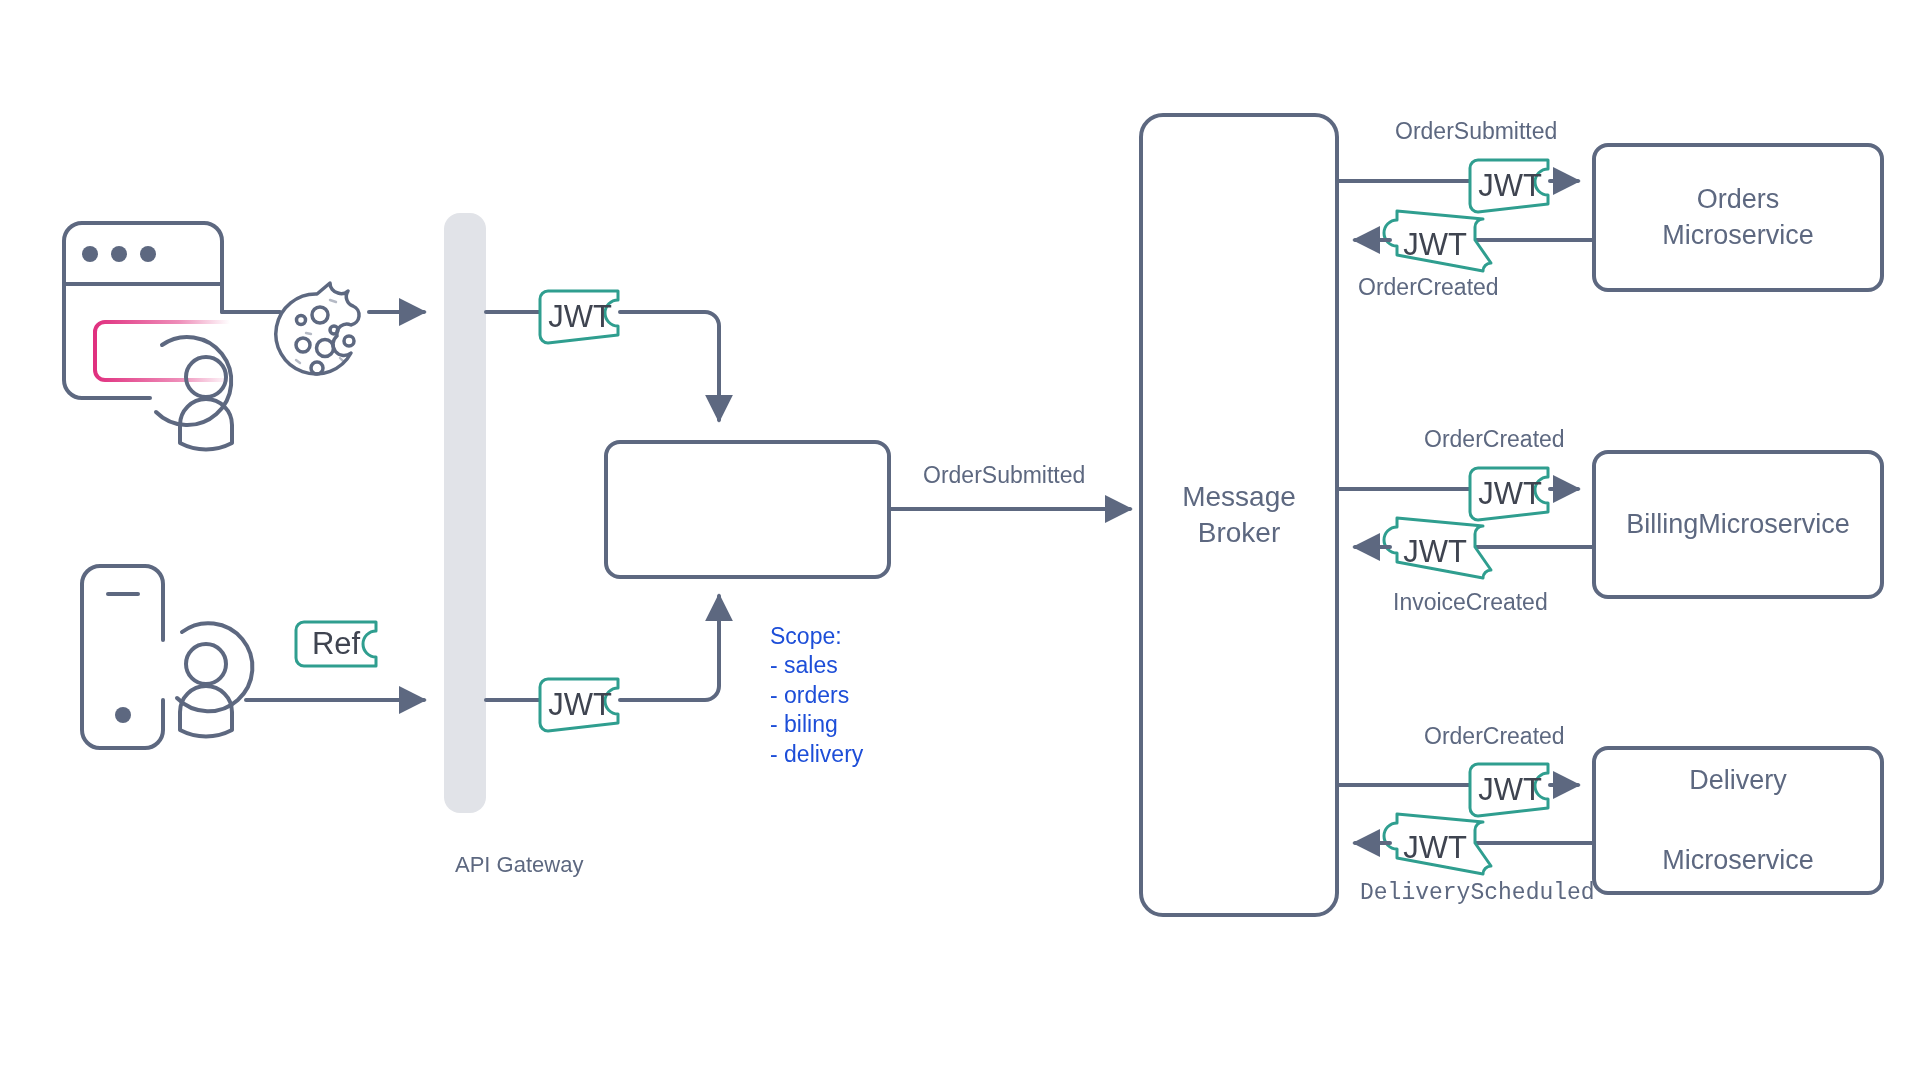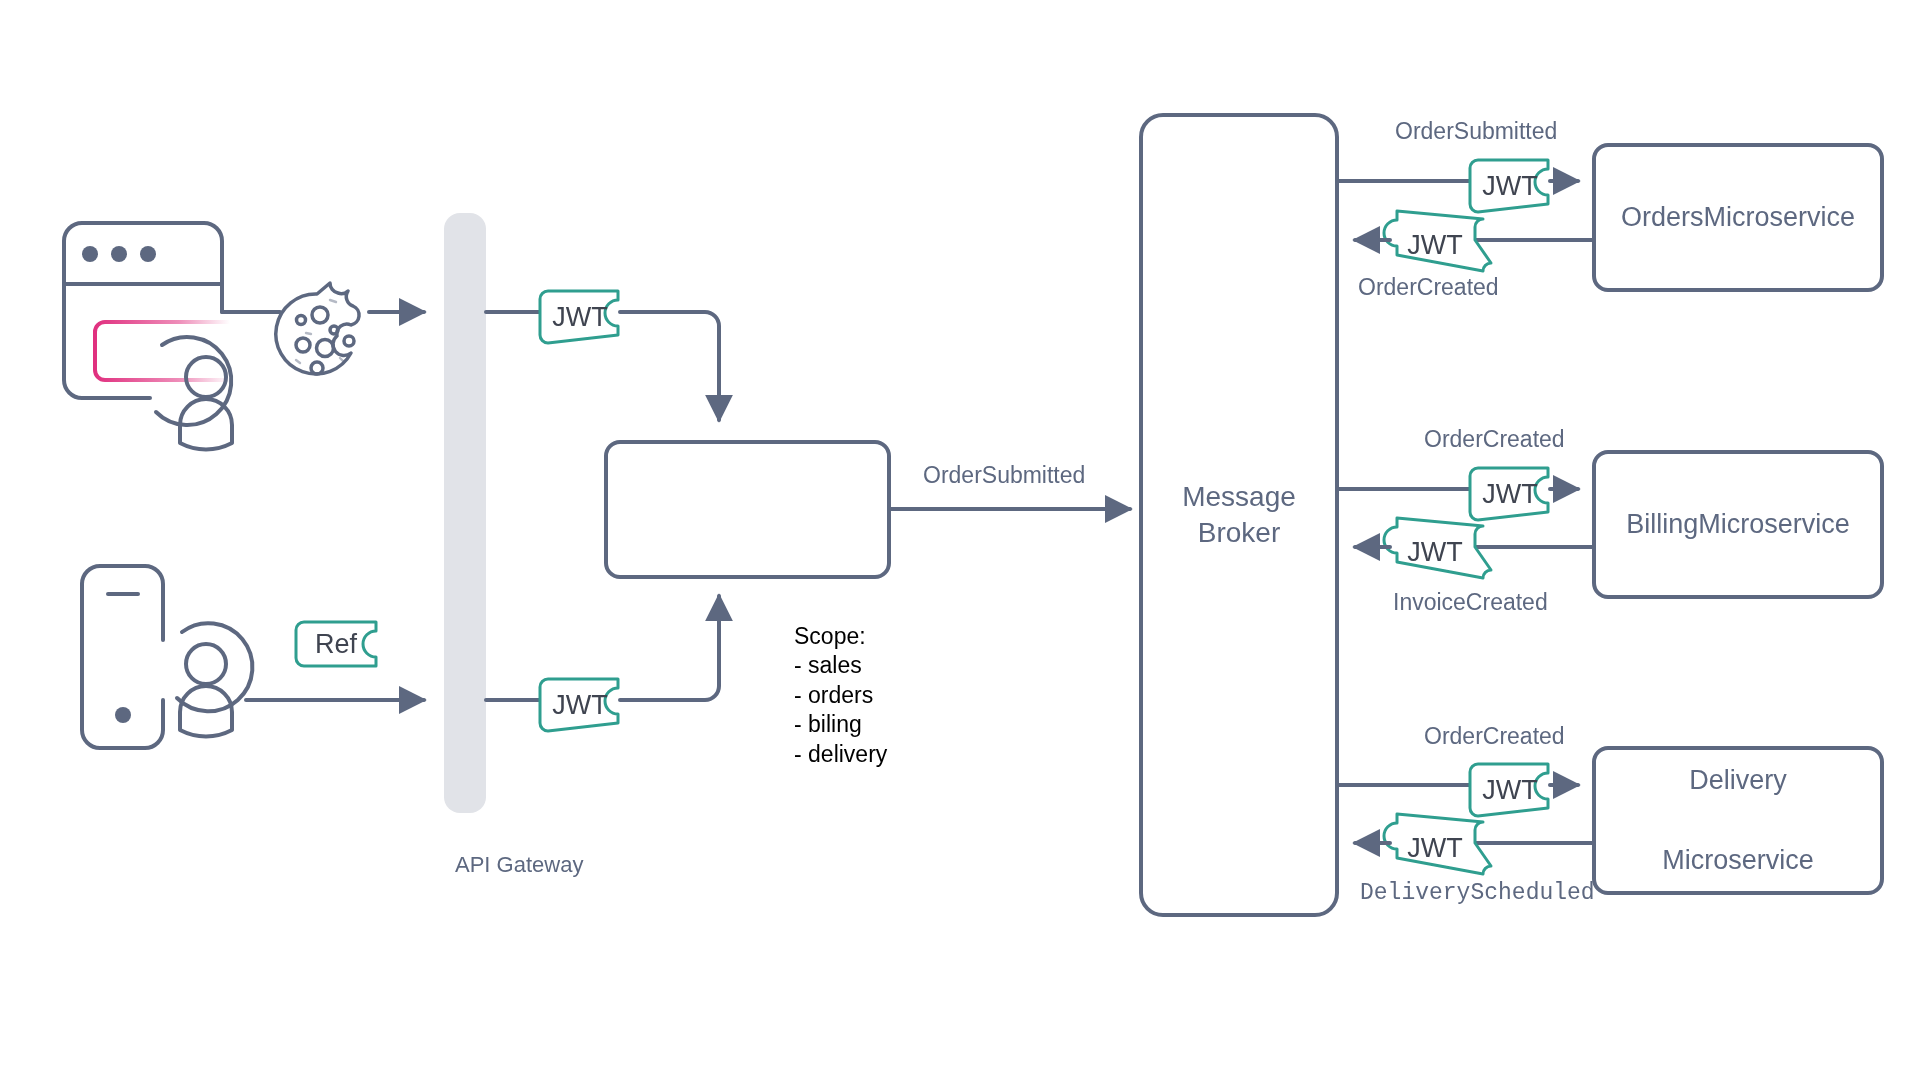--- a/index.html
+++ b/index.html
@@ -10,25 +10,25 @@
   }
   #stage{position:relative;width:1920px;height:1080px;}
   #stage svg{position:absolute;left:0;top:0;}
   .lbl{position:absolute;color:#5d6880;white-space:pre;}
   .node-label{
     position:absolute;color:#5d6880;text-align:center;
     display:flex;align-items:center;justify-content:center;
     line-height:1.30;
   }
   .jwt-text{
-    position:absolute;color:#3f4450;font-size:27px;
+    position:absolute;color:#3f4450;font-size:31px;
     display:flex;align-items:center;justify-content:center;
   }
   .evt{font-size:23px;color:#5d6880;}
-  .scope{font-size:23px;color:#000000;line-height:1.28;margin-left:24px;}
+  .scope{font-size:23px;color:#1d4ed8;line-height:1.28;}
 </style>
 </head>
 <body>
 
 <div id="stage">
 
   <svg width="1920" height="1080" viewBox="0 0 1920 1080">
     <defs>
       <marker id="arrow" viewBox="0 0 10 10" refX="9" refY="5" markerWidth="7" markerHeight="7" orient="auto-start-reverse">
         <path d="M0,0 L10,5 L0,10 z" fill="#5d6880"></path>
@@ -197,21 +197,21 @@
 
   <div class="node-label" style="left:1141px;top:115px;width:196px;height:800px;font-size:28px;flex-direction:column;">
     <div>Message</div>
     <div>Broker</div>
   </div>
 
   <div class="lbl evt" style="left:1395px;top:118px;">OrderSubmitted</div>
   <div class="jwt-text" style="left:1470px;top:160px;width:80px;height:52px;">JWT</div>
   <div class="jwt-text" style="left:1395px;top:219px;width:80px;height:52px;">JWT</div>
   <div class="lbl evt" style="left:1358px;top:274px;">OrderCreated</div>
-  <div class="node-label" style="left:1594px;top:145px;width:288px;height:145px;font-size:27px;flex-direction:row;">
+  <div class="node-label" style="left:1594px;top:145px;width:288px;height:145px;font-size:27px;flex-direction:column;">
     <div>Orders</div>
     <div>Microservice</div>
   </div>
 
   <div class="lbl evt" style="left:1424px;top:426px;">OrderCreated</div>
   <div class="jwt-text" style="left:1470px;top:468px;width:80px;height:52px;">JWT</div>
   <div class="jwt-text" style="left:1395px;top:526px;width:80px;height:52px;">JWT</div>
   <div class="lbl evt" style="left:1361px;top:589px;margin-left:32px;">InvoiceCreated</div>
   <div class="node-label" style="left:1594px;top:452px;width:288px;height:145px;font-size:27px;flex-direction:row;">
     <div>Billing</div>

